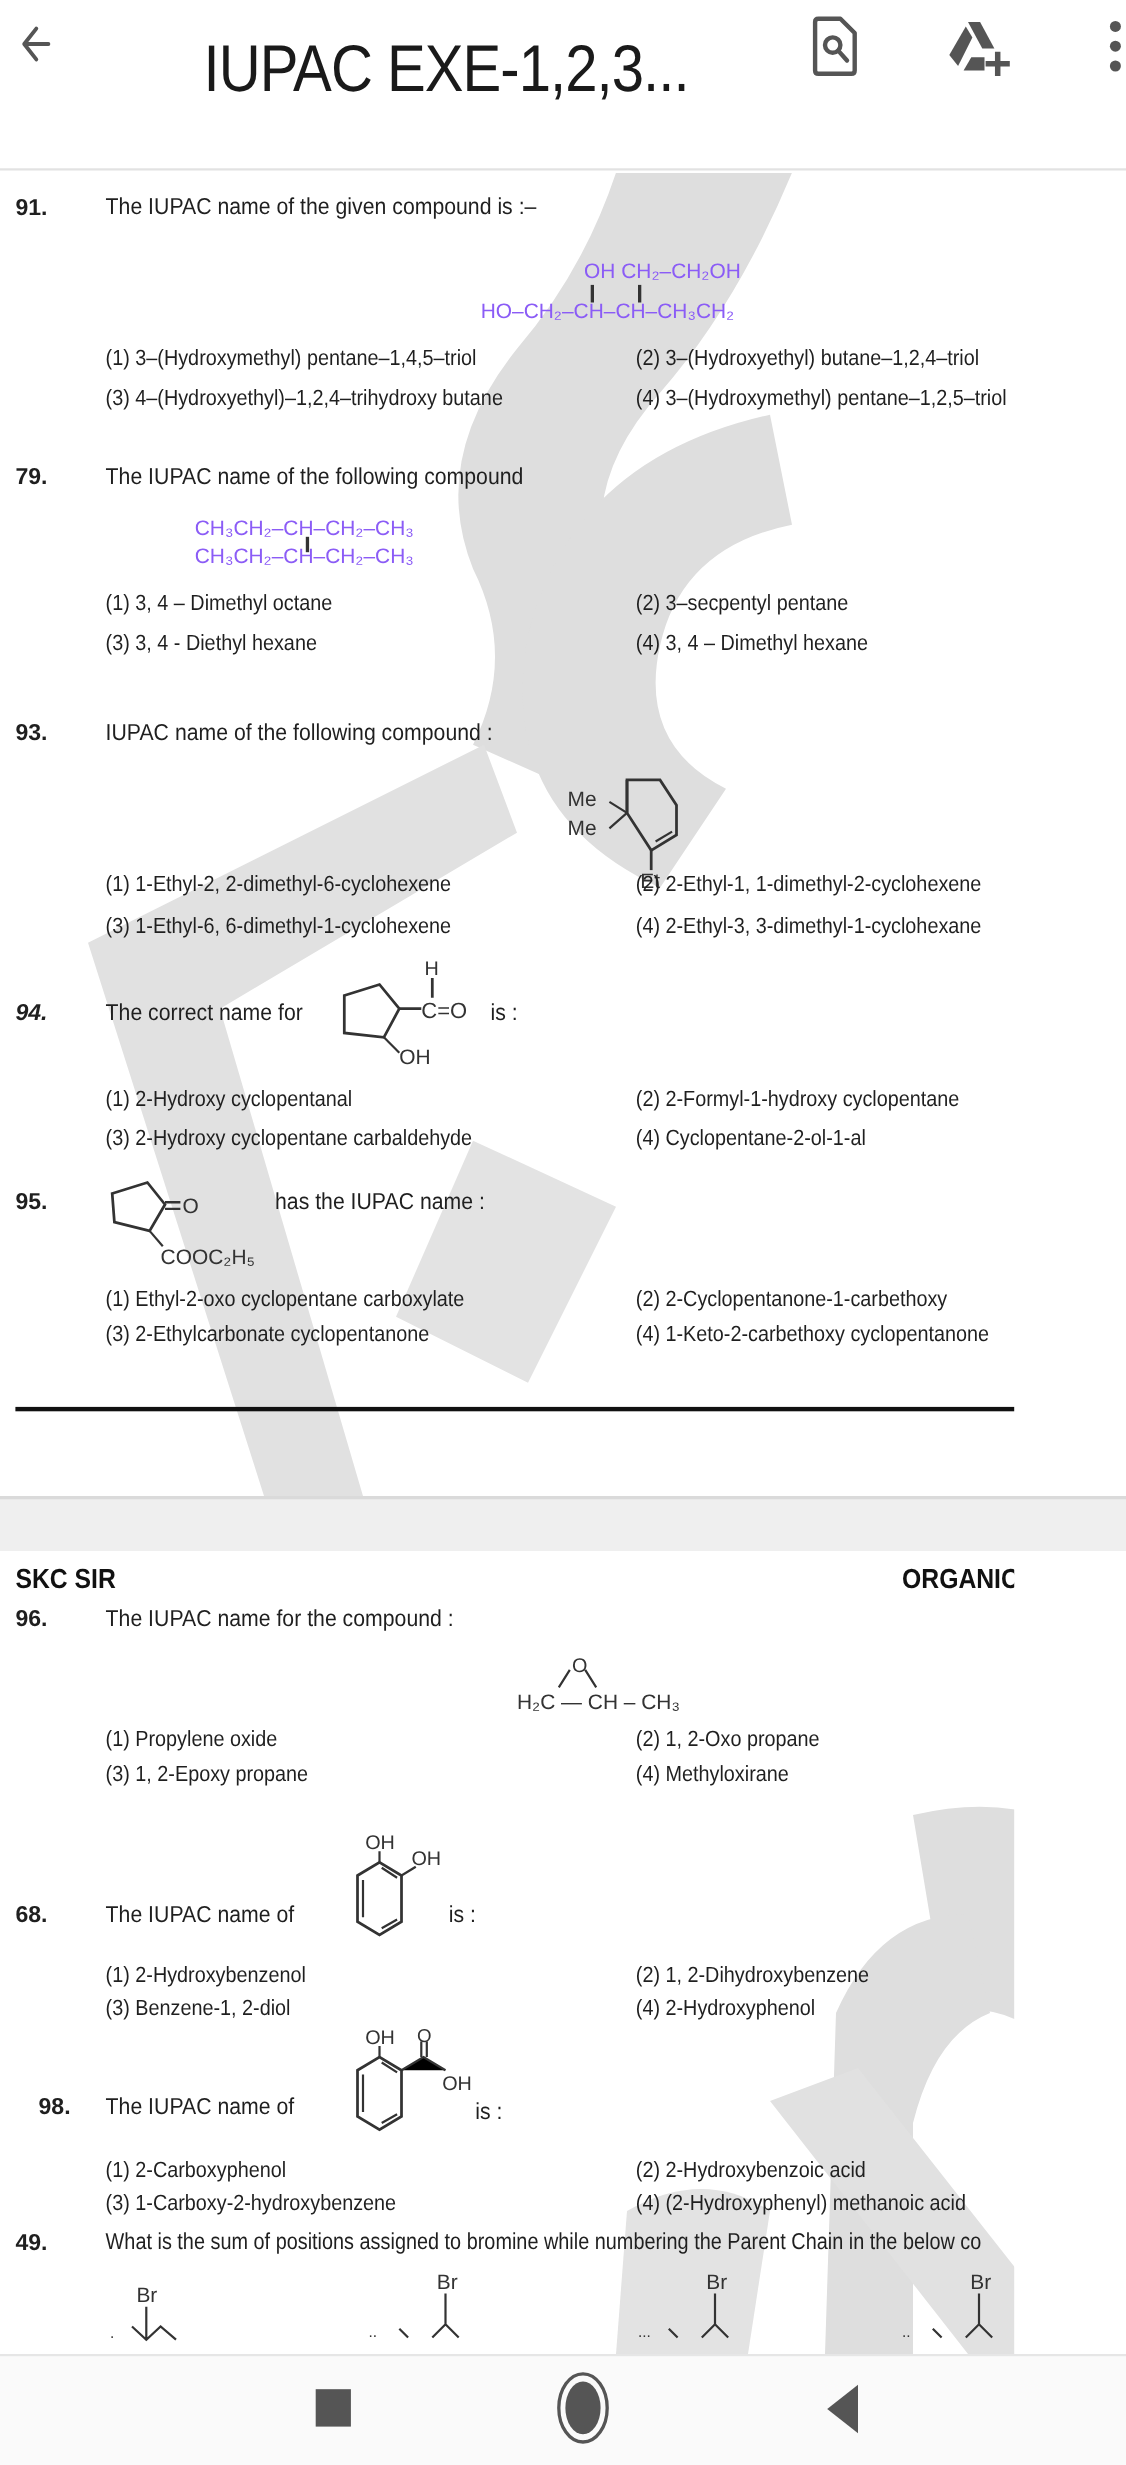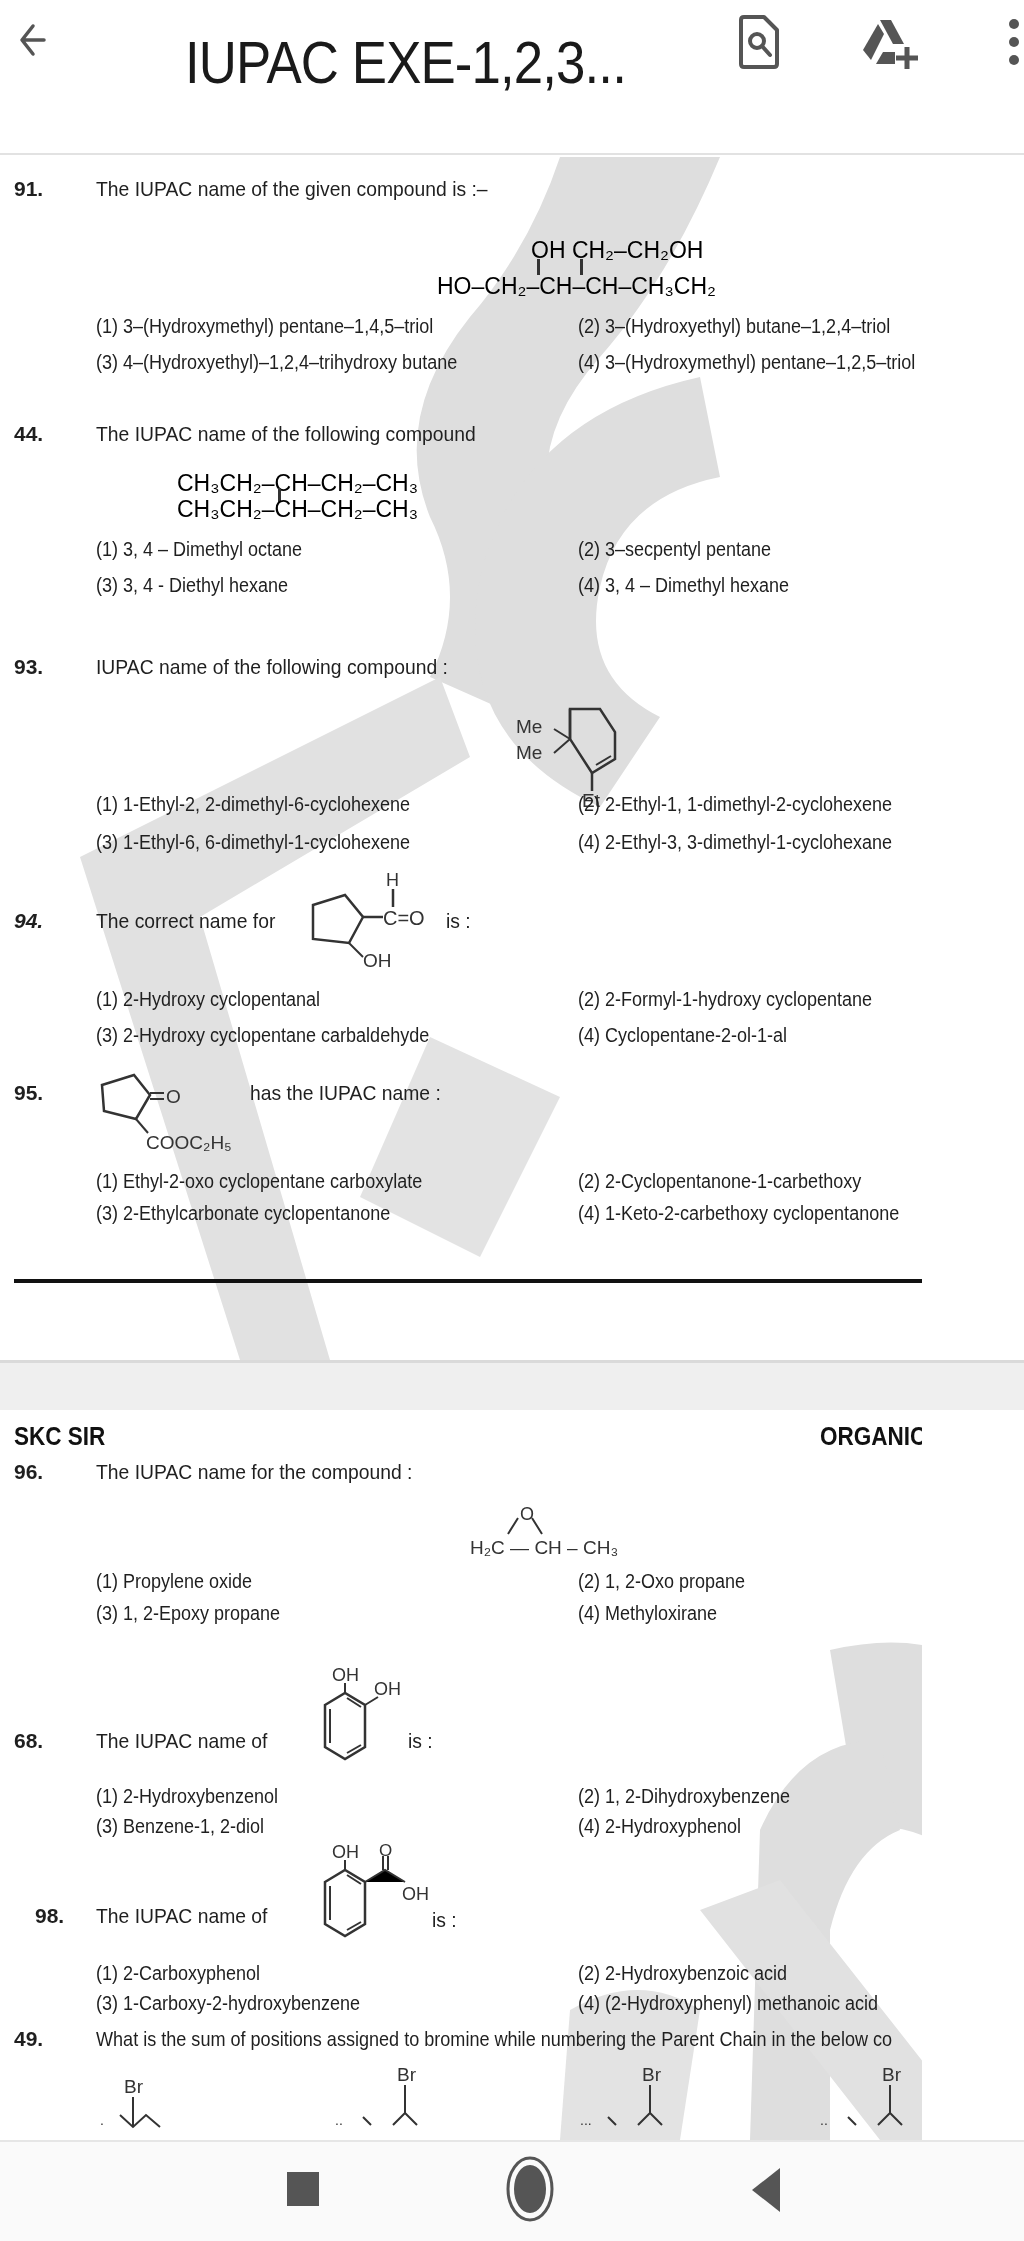--- a/index.html
+++ b/index.html
@@ -32,21 +32,21 @@
 
   .q { position: absolute; left: 0; width: 1024px; font-size: 21px; color: #1f1f1f; }
   .qnum { position: absolute; left: 14px; font-weight: 700; font-size: 21px; }
   .qtext { position: absolute; left: 96px; font-size: 21px; white-space: nowrap;
            transform: scaleX(0.92); transform-origin: left center; }
   .opt { position: absolute; font-size: 20px; white-space: nowrap;
          transform: scaleX(0.9); transform-origin: left center; }
   .opt.c1 { left: 96px; }
   .opt.c2 { left: 578px; }
 
-  .chem { position: absolute; font-size: 23px; white-space: nowrap; color: #000000; }
+  .chem { position: absolute; font-size: 19px; white-space: nowrap; color: #8b5cf6; }
 
   .rule { position: absolute; left: 14px; width: 1010px; height: 4px; background: #111; }
 
   .hdr-left, .hdr-right { position: absolute; font-weight: 700; font-size: 25px; color: #111;
                           transform: scaleX(0.9); transform-origin: left center; white-space: nowrap; }
 
   
   .navbar { position: absolute; left: 0; top: 2140px; width: 1024px; height: 101px;
             background: #fafafa; border-top: 2px solid #e6e6e6; }
   .nav-btn { position: absolute; cursor: pointer; }
@@ -109,21 +109,21 @@
     <div class="chem" style="left:437px;top:98px;">
       <span>HO–CH₂–CH–CH–CH₃CH₂</span>
     </div>
     <div class="opt c1" style="top:140px;">(1) 3–(Hydroxymethyl) pentane–1,4,5–triol</div>
     <div class="opt c2" style="top:140px;">(2) 3–(Hydroxyethyl) butane–1,2,4–triol</div>
     <div class="opt c1" style="top:176px;">(3) 4–(Hydroxyethyl)–1,2,4–trihydroxy butane</div>
     <div class="opt c2" style="top:176px;">(4) 3–(Hydroxymethyl) pentane–1,2,5–triol</div>
   </div>
 
   <div class="q" style="top:263px;height:180px;">
-    <span class="qnum" style="top:2px;">44.</span>
+    <span class="qnum" style="top:2px;">79.</span>
     <span class="qtext" style="top:2px;">The IUPAC name of the following compound</span>
     <div class="chem" style="left:177px;top:50px;">
       <span>CH₃CH₂–CH–CH₂–CH₃</span>
     </div>
     <div style="position:absolute;left:278px;top:68px;width:3px;height:14px;background:#333;"></div>
     <div class="chem" style="left:177px;top:76px;">
       <span>CH₃CH₂–CH–CH₂–CH₃</span>
     </div>
     <div class="opt c1" style="top:118px;">(1) 3, 4 – Dimethyl octane</div>
     <div class="opt c2" style="top:118px;">(2) 3–secpentyl pentane</div>

